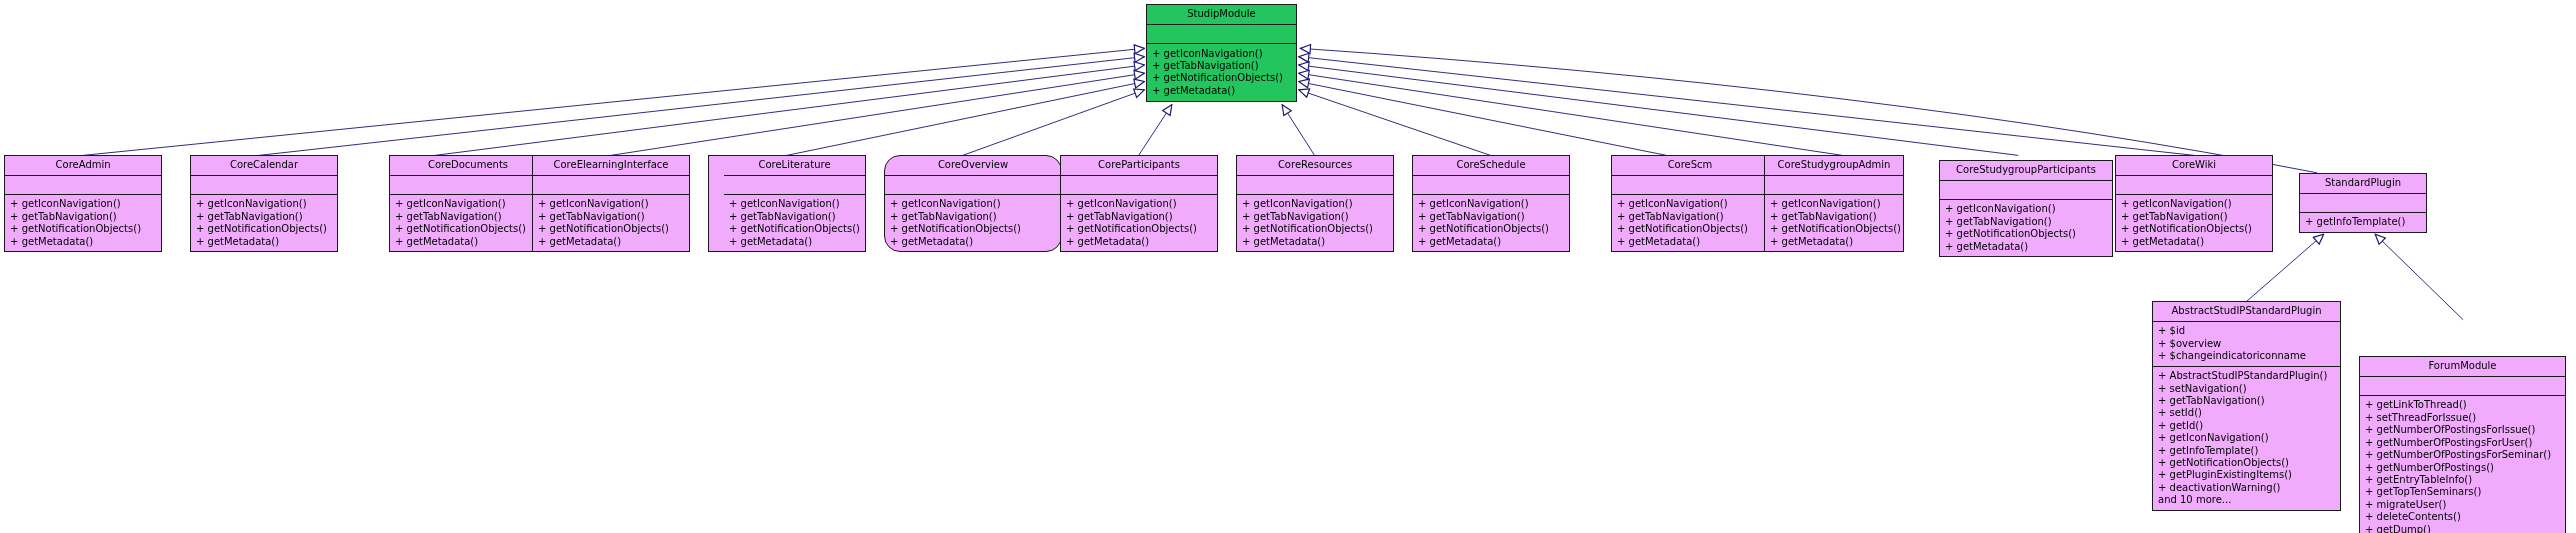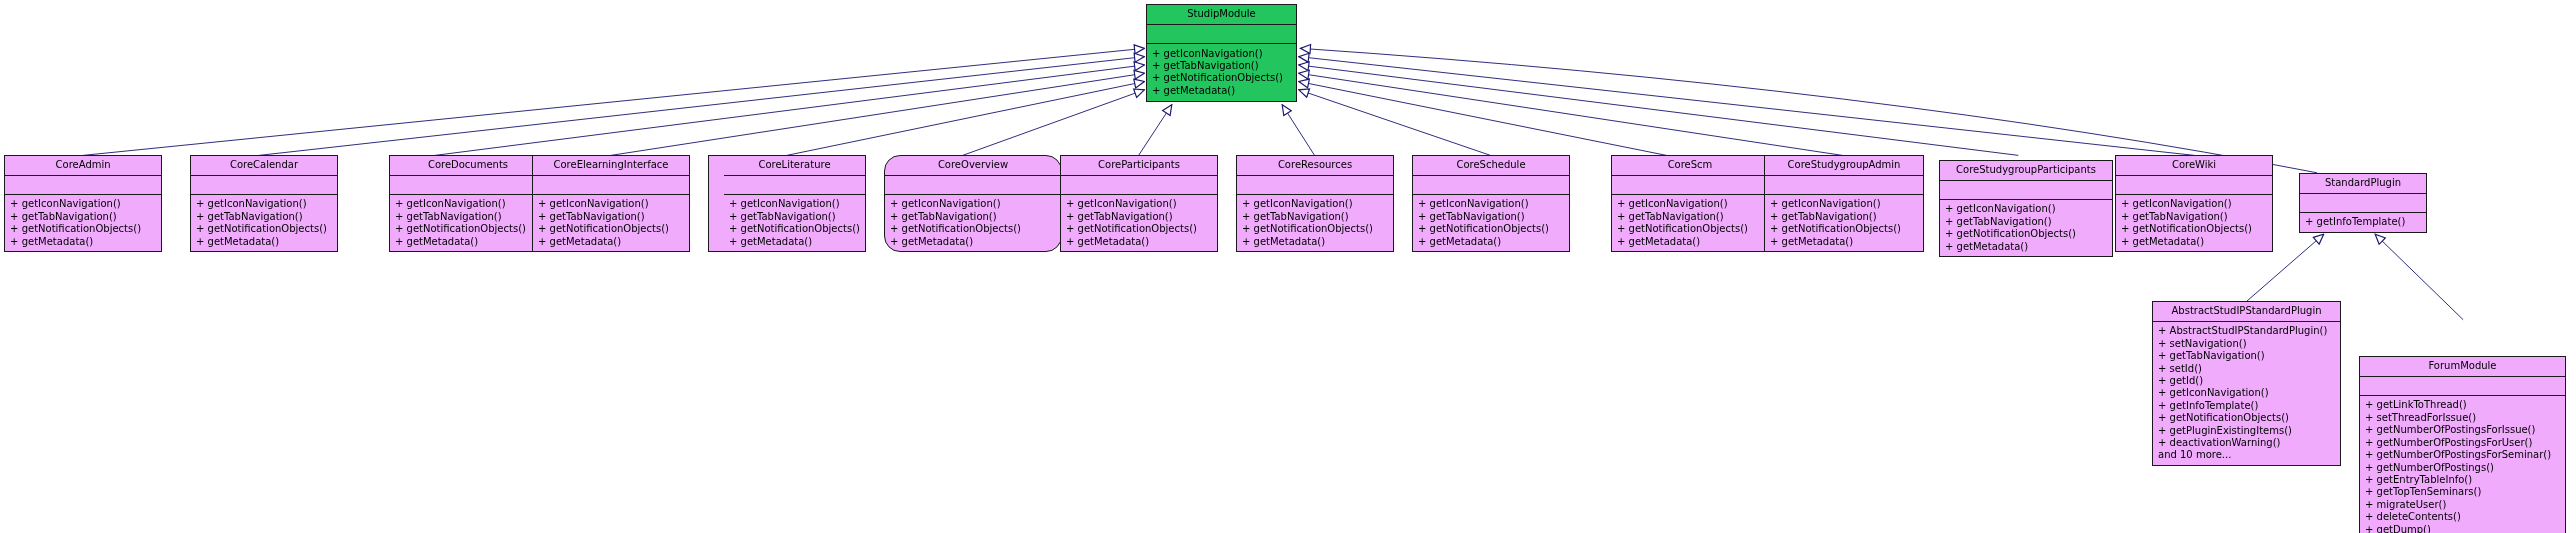--- a/index.html
+++ b/index.html
@@ -188,21 +188,21 @@
       <div class="uml-class" style="left: 1588px; top: 155px; width: 158px; margin-left: 23px;">
         <div class="uml-title">CoreScm</div>
         <div class="uml-attrs"></div>
         <div class="uml-methods">
           <div class="uml-line">+ getIconNavigation()</div>
           <div class="uml-line">+ getTabNavigation()</div>
           <div class="uml-line">+ getNotificationObjects()</div>
           <div class="uml-line">+ getMetadata()</div>
         </div>
       </div>
-      <div class="uml-class" style="left: 1764px; top: 155px; width: 160px;">
+      <div class="uml-class" style="left: 1764px; top: 155px; width: 140px;">
         <div class="uml-title">CoreStudygroupAdmin</div>
         <div class="uml-attrs"></div>
         <div class="uml-methods">
           <div class="uml-line">+ getIconNavigation()</div>
           <div class="uml-line">+ getTabNavigation()</div>
           <div class="uml-line">+ getNotificationObjects()</div>
           <div class="uml-line">+ getMetadata()</div>
         </div>
       </div>
       <div class="uml-class" style="left: 1939px; top: 160px; width: 174px;">
@@ -227,20 +227,25 @@
       </div>
       <div class="uml-class" style="left: 2299px; top: 173px; width: 128px;">
         <div class="uml-title">StandardPlugin</div>
         <div class="uml-attrs"></div>
         <div class="uml-methods">
           <div class="uml-line">+ getInfoTemplate()</div>
         </div>
       </div>
       <div class="uml-class" style="left: 2152px; top: 301px; width: 189px;">
         <div class="uml-title">AbstractStudIPStandardPlugin</div>
+        <div class="uml-attrs">
+          <div class="uml-line">+ $id</div>
+          <div class="uml-line">+ $overview</div>
+          <div class="uml-line">+ $changeindicatoriconname</div>
+        </div>
         <div class="uml-methods">
           <div class="uml-line">+ AbstractStudIPStandardPlugin()</div>
           <div class="uml-line">+ setNavigation()</div>
           <div class="uml-line">+ getTabNavigation()</div>
           <div class="uml-line">+ setId()</div>
           <div class="uml-line">+ getId()</div>
           <div class="uml-line">+ getIconNavigation()</div>
           <div class="uml-line">+ getInfoTemplate()</div>
           <div class="uml-line">+ getNotificationObjects()</div>
           <div class="uml-line">+ getPluginExistingItems()</div>

